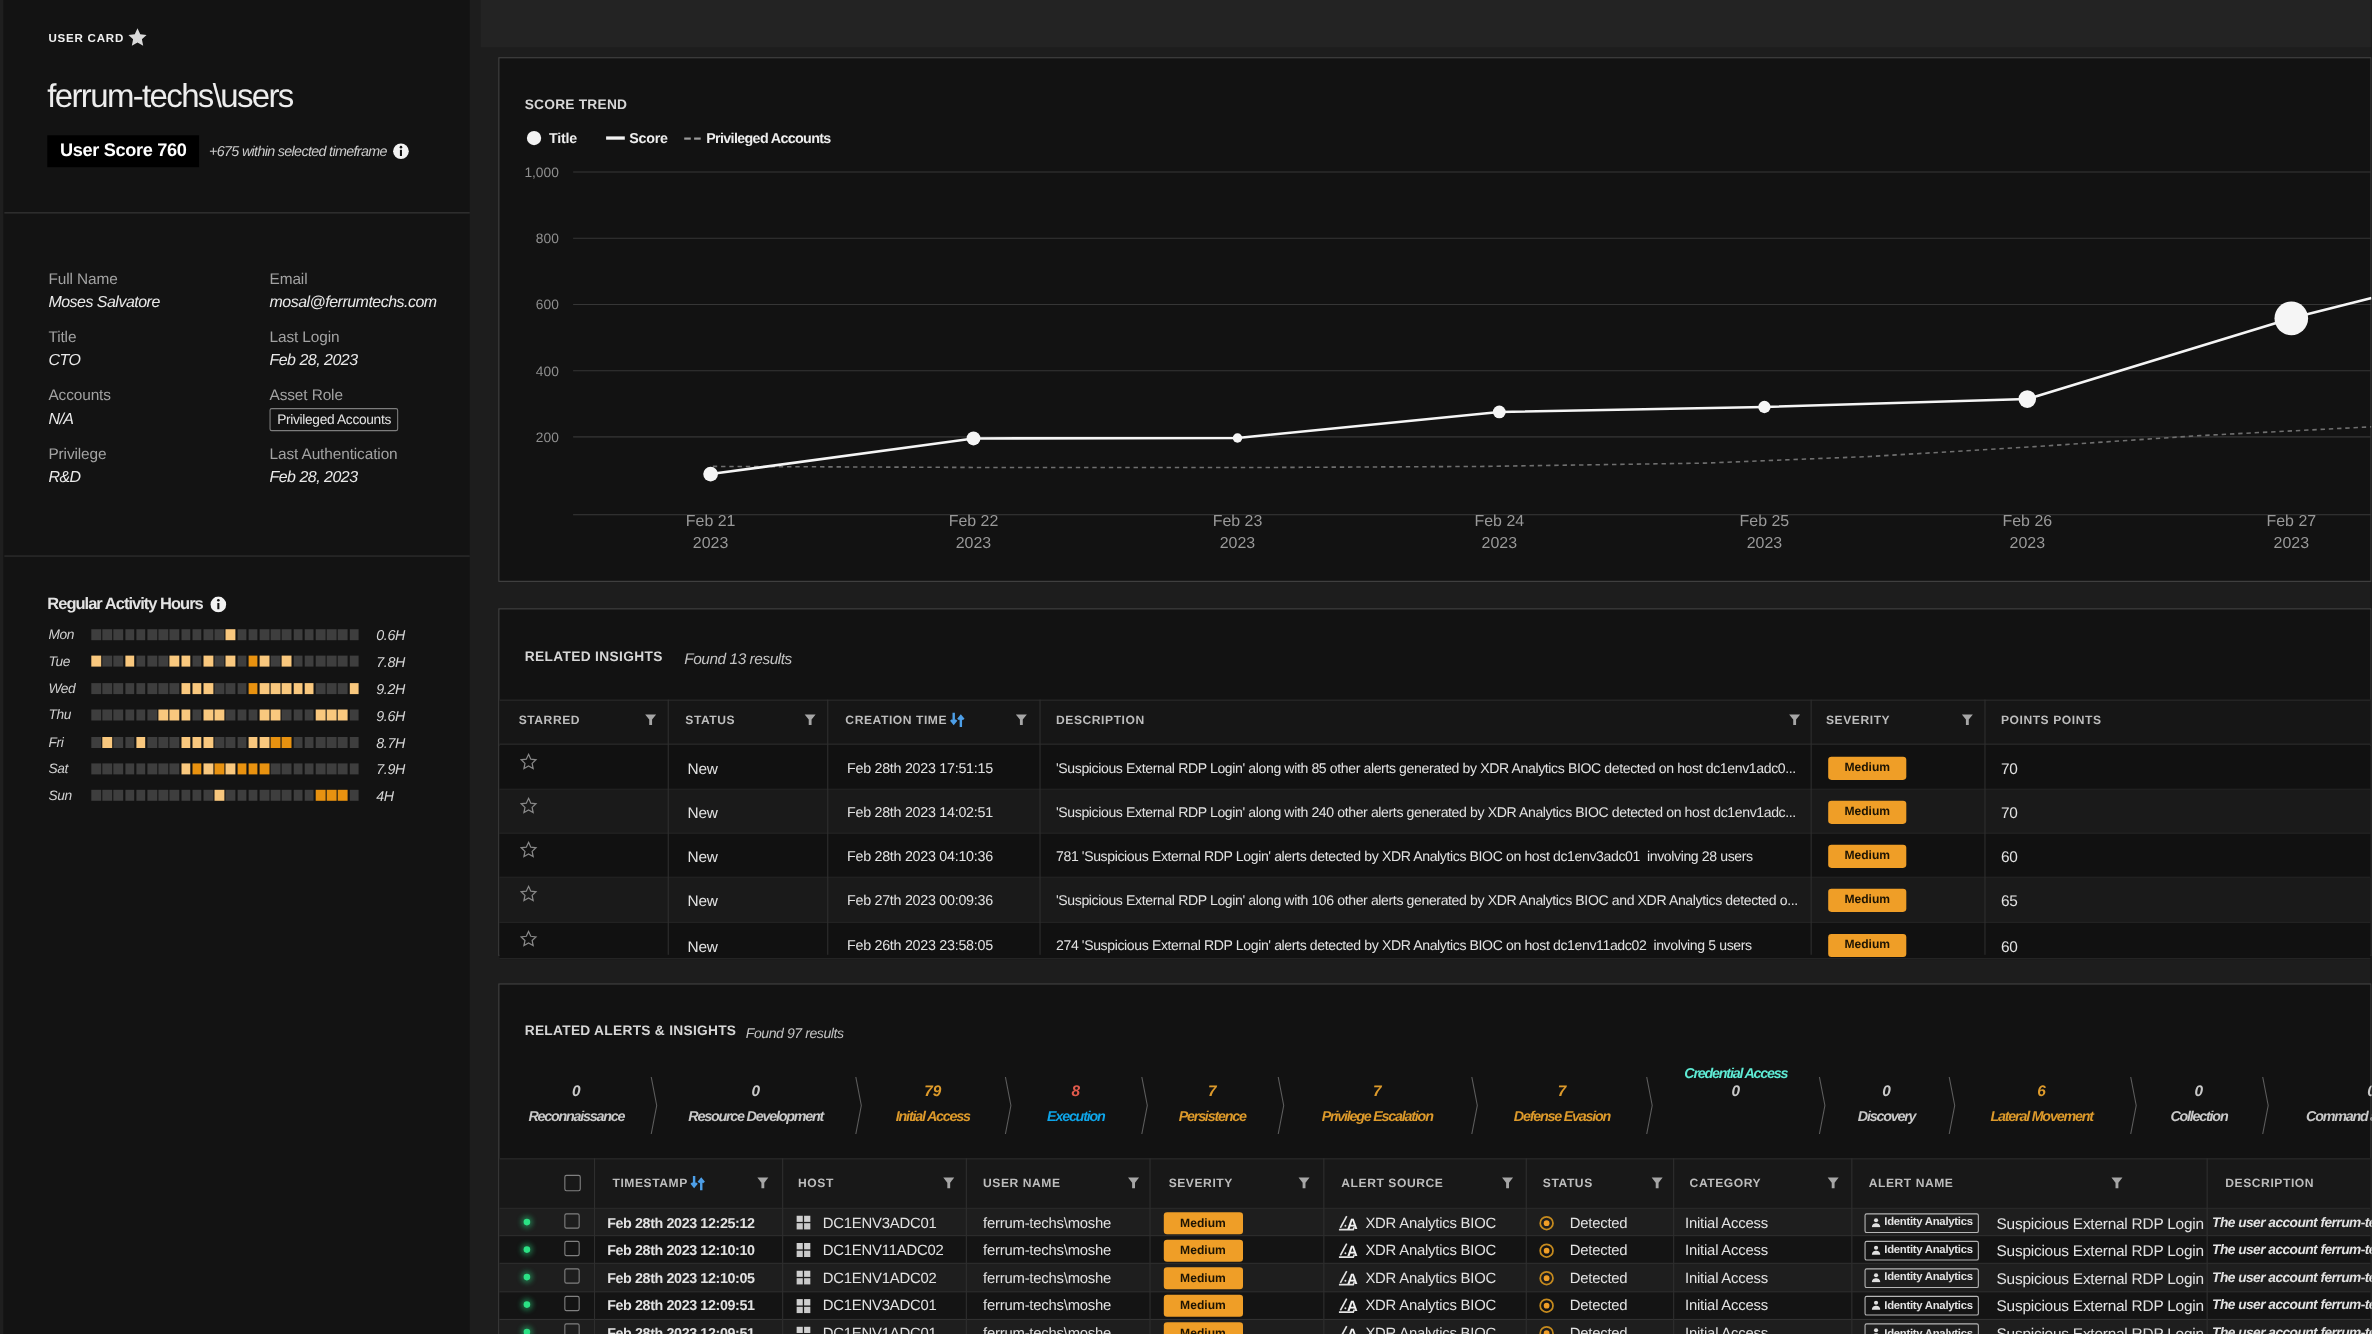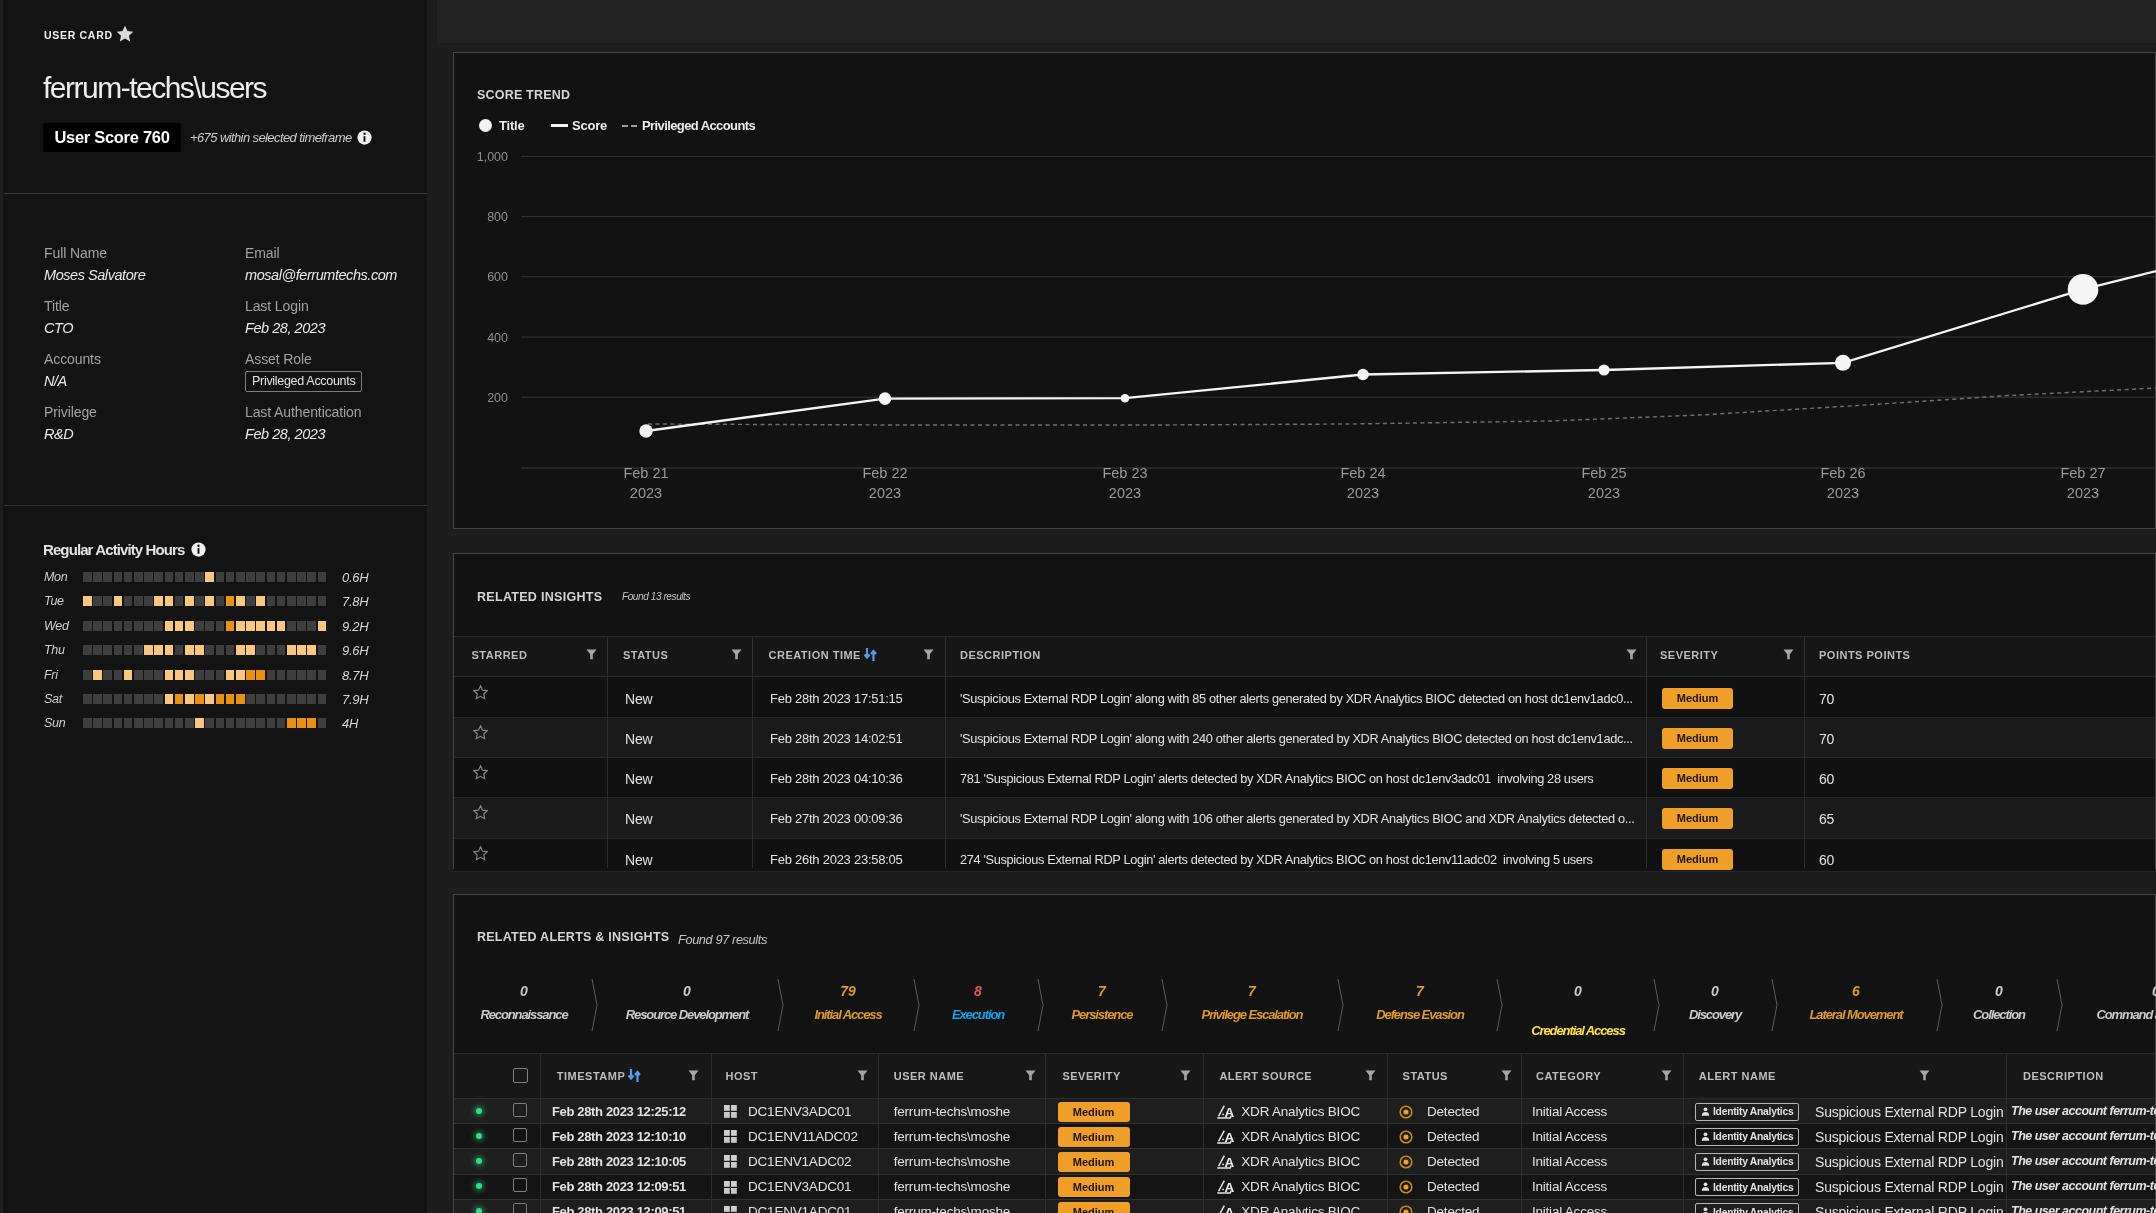--- a/index.html
+++ b/index.html
@@ -278,21 +278,21 @@
     <circle cx="193" cy="379" r="6.7" fill="#f5f5f5"></circle>
     <circle cx="432" cy="346.6" r="6.3" fill="#f5f5f5"></circle>
     <circle cx="672" cy="346.2" r="4.3" fill="#f5f5f5"></circle>
     <circle cx="910" cy="322.5" r="5.8" fill="#f5f5f5"></circle>
     <circle cx="1151" cy="318" r="5.6" fill="#f5f5f5"></circle>
     <circle cx="1390" cy="310.8" r="8" fill="#f5f5f5"></circle>
     <circle cx="1630" cy="237.4" r="15.3" fill="#f5f5f5"></circle>
   </svg>
 <div class="panel" style="top:553px;height:316px"></div>
 <div class="ptitle" style="left:477px;top:590px;letter-spacing:0.3px">RELATED INSIGHTS</div>
-<div class="found" style="left:622px;top:591px;font-size:10px;letter-spacing:-0.4px">Found 13 results</div>
+<div class="found" style="left:622px;top:591px;font-size:14px;letter-spacing:-0.4px">Found 13 results</div>
 <div class="abs" style="left:454px;top:636px;width:1701px;height:41px;background:#161616;border-top:1px solid #2c2c2c;border-bottom:1px solid #2c2c2c"></div>
 <div class="hdrtxt" style="left:471.5px;top:649px">STARRED</div>
 <div class="hdrtxt" style="left:623px;top:649px">STATUS</div>
 <div class="hdrtxt" style="left:768.5px;top:649px">CREATION TIME</div>
 <div class="hdrtxt" style="left:960px;top:649px">DESCRIPTION</div>
 <div class="hdrtxt" style="left:1660px;top:649px">SEVERITY</div>
 <div class="hdrtxt" style="left:1819px;top:649px">POINTS POINTS</div>
 <svg class="abs" style="left:863px;top:647px" width="15" height="15" viewBox="0 0 15 15">
     <path d="M4 1 v9 M1.5 7.5 L4 10.5 L6.5 7.5" stroke="#4d9fe8" stroke-width="2.2" fill="none"></path>
     <path d="M10.5 14 v-9 M8 7 L10.5 4 L13 7" stroke="#4d9fe8" stroke-width="2.2" fill="none"></path>
@@ -373,21 +373,21 @@
 <div class="funlbl" style="left:738px;top:1007px;width:220px;color:#dd9a2b">Initial Access</div>
 <div class="funnum" style="left:938px;top:983px;width:80px;color:#e05a4c">8</div>
 <div class="funlbl" style="left:868px;top:1007px;width:220px;color:#0ea5e9">Execution</div>
 <div class="funnum" style="left:1062px;top:983px;width:80px;color:#dd9a2b">7</div>
 <div class="funlbl" style="left:992px;top:1007px;width:220px;color:#dd9a2b">Persistence</div>
 <div class="funnum" style="left:1212px;top:983px;width:80px;color:#dd9a2b">7</div>
 <div class="funlbl" style="left:1142px;top:1007px;width:220px;color:#dd9a2b">Privilege Escalation</div>
 <div class="funnum" style="left:1380px;top:983px;width:80px;color:#dd9a2b">7</div>
 <div class="funlbl" style="left:1310px;top:1007px;width:220px;color:#dd9a2b">Defense Evasion</div>
 <div class="funnum" style="left:1538px;top:983px;width:80px;color:#c9c9c9">0</div>
-<div class="funlbl" style="left:1468px;top:1023px;width:220px;color:#fde047">Credential Access</div>
+<div class="funlbl" style="left:1468px;top:968px;width:220px;color:#5eead4">Credential Access</div>
 <div class="funnum" style="left:1675px;top:983px;width:80px;color:#c9c9c9">0</div>
 <div class="funlbl" style="left:1605px;top:1007px;width:220px;color:#c9c9c9">Discovery</div>
 <div class="funnum" style="left:1816px;top:983px;width:80px;color:#dd9a2b">6</div>
 <div class="funlbl" style="left:1746px;top:1007px;width:220px;color:#dd9a2b">Lateral Movement</div>
 <div class="funnum" style="left:1959px;top:983px;width:80px;color:#c9c9c9">0</div>
 <div class="funlbl" style="left:1889px;top:1007px;width:220px;color:#c9c9c9">Collection</div>
 <div class="funnum" style="left:2116px;top:983px;width:80px;color:#c9c9c9">0</div>
 <div class="funlbl" style="left:2046px;top:1007px;width:220px;color:#c9c9c9">Command and Control</div>
 <svg class="abs" style="left:453px;top:979px" width="1703" height="52" viewBox="0 0 1703 52">
     <path d="M139 0 L144 26 L139 52" fill="none" stroke="#5c5c5c" stroke-width="1"></path>

